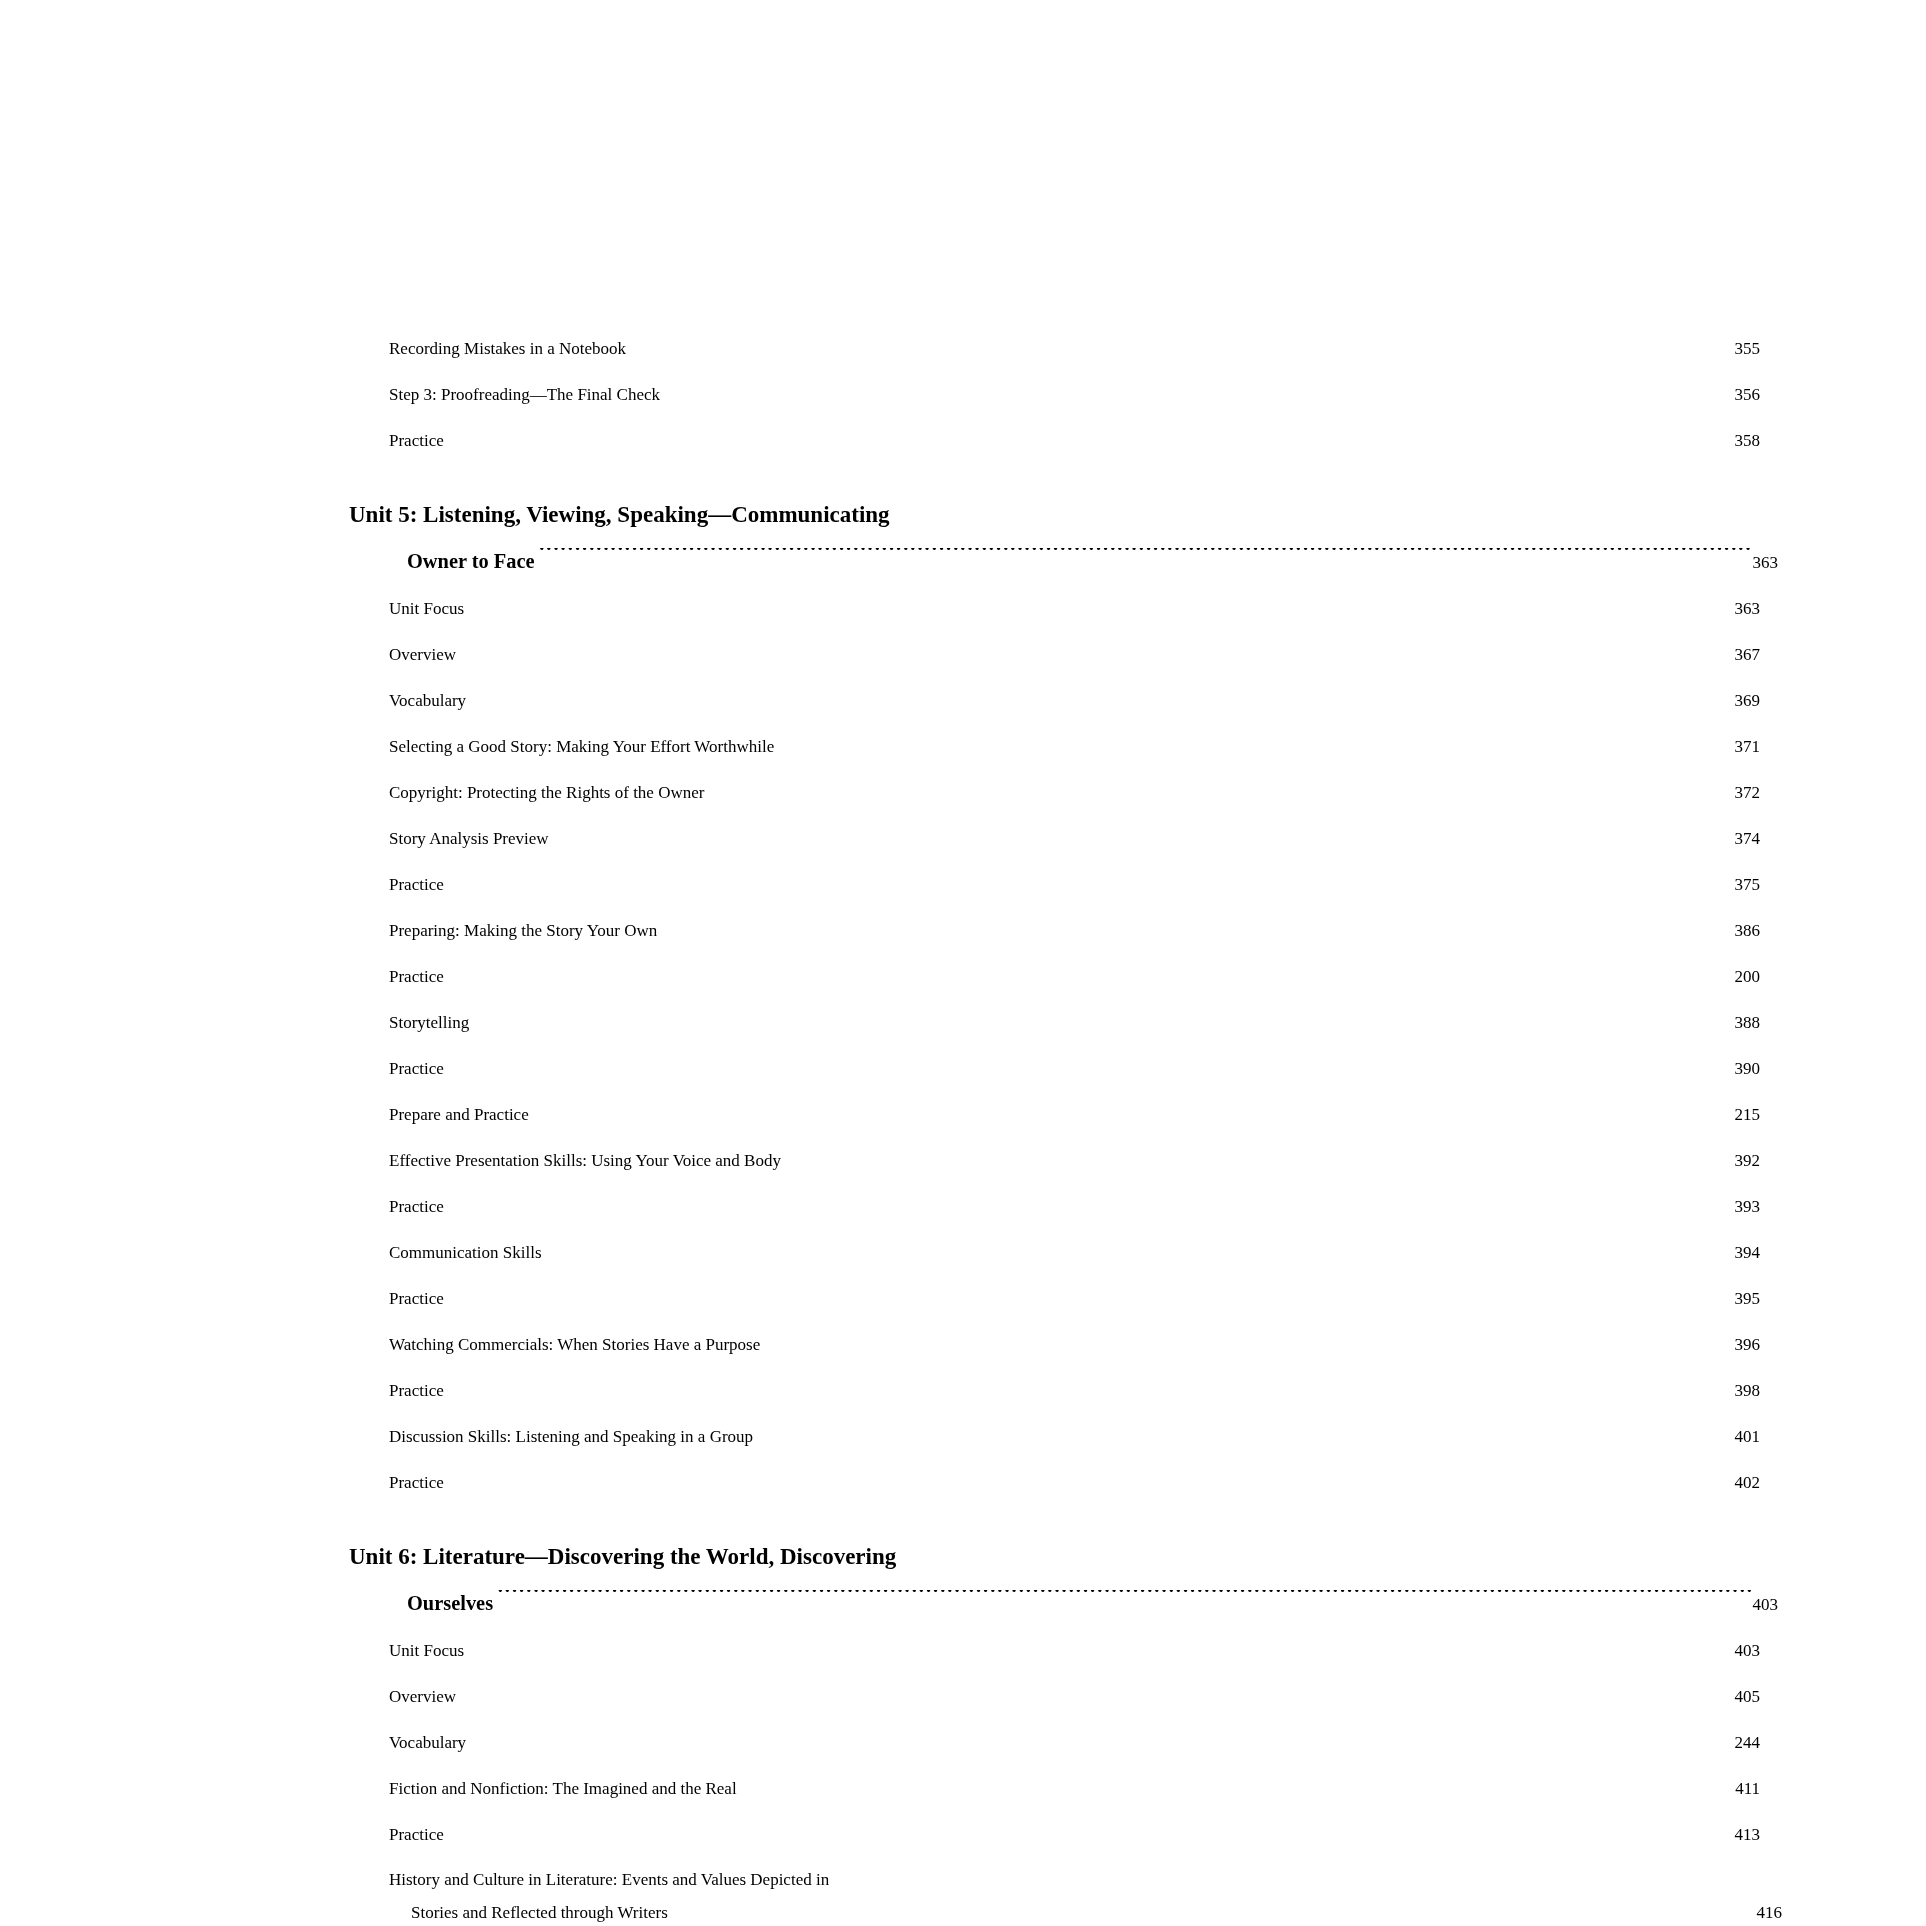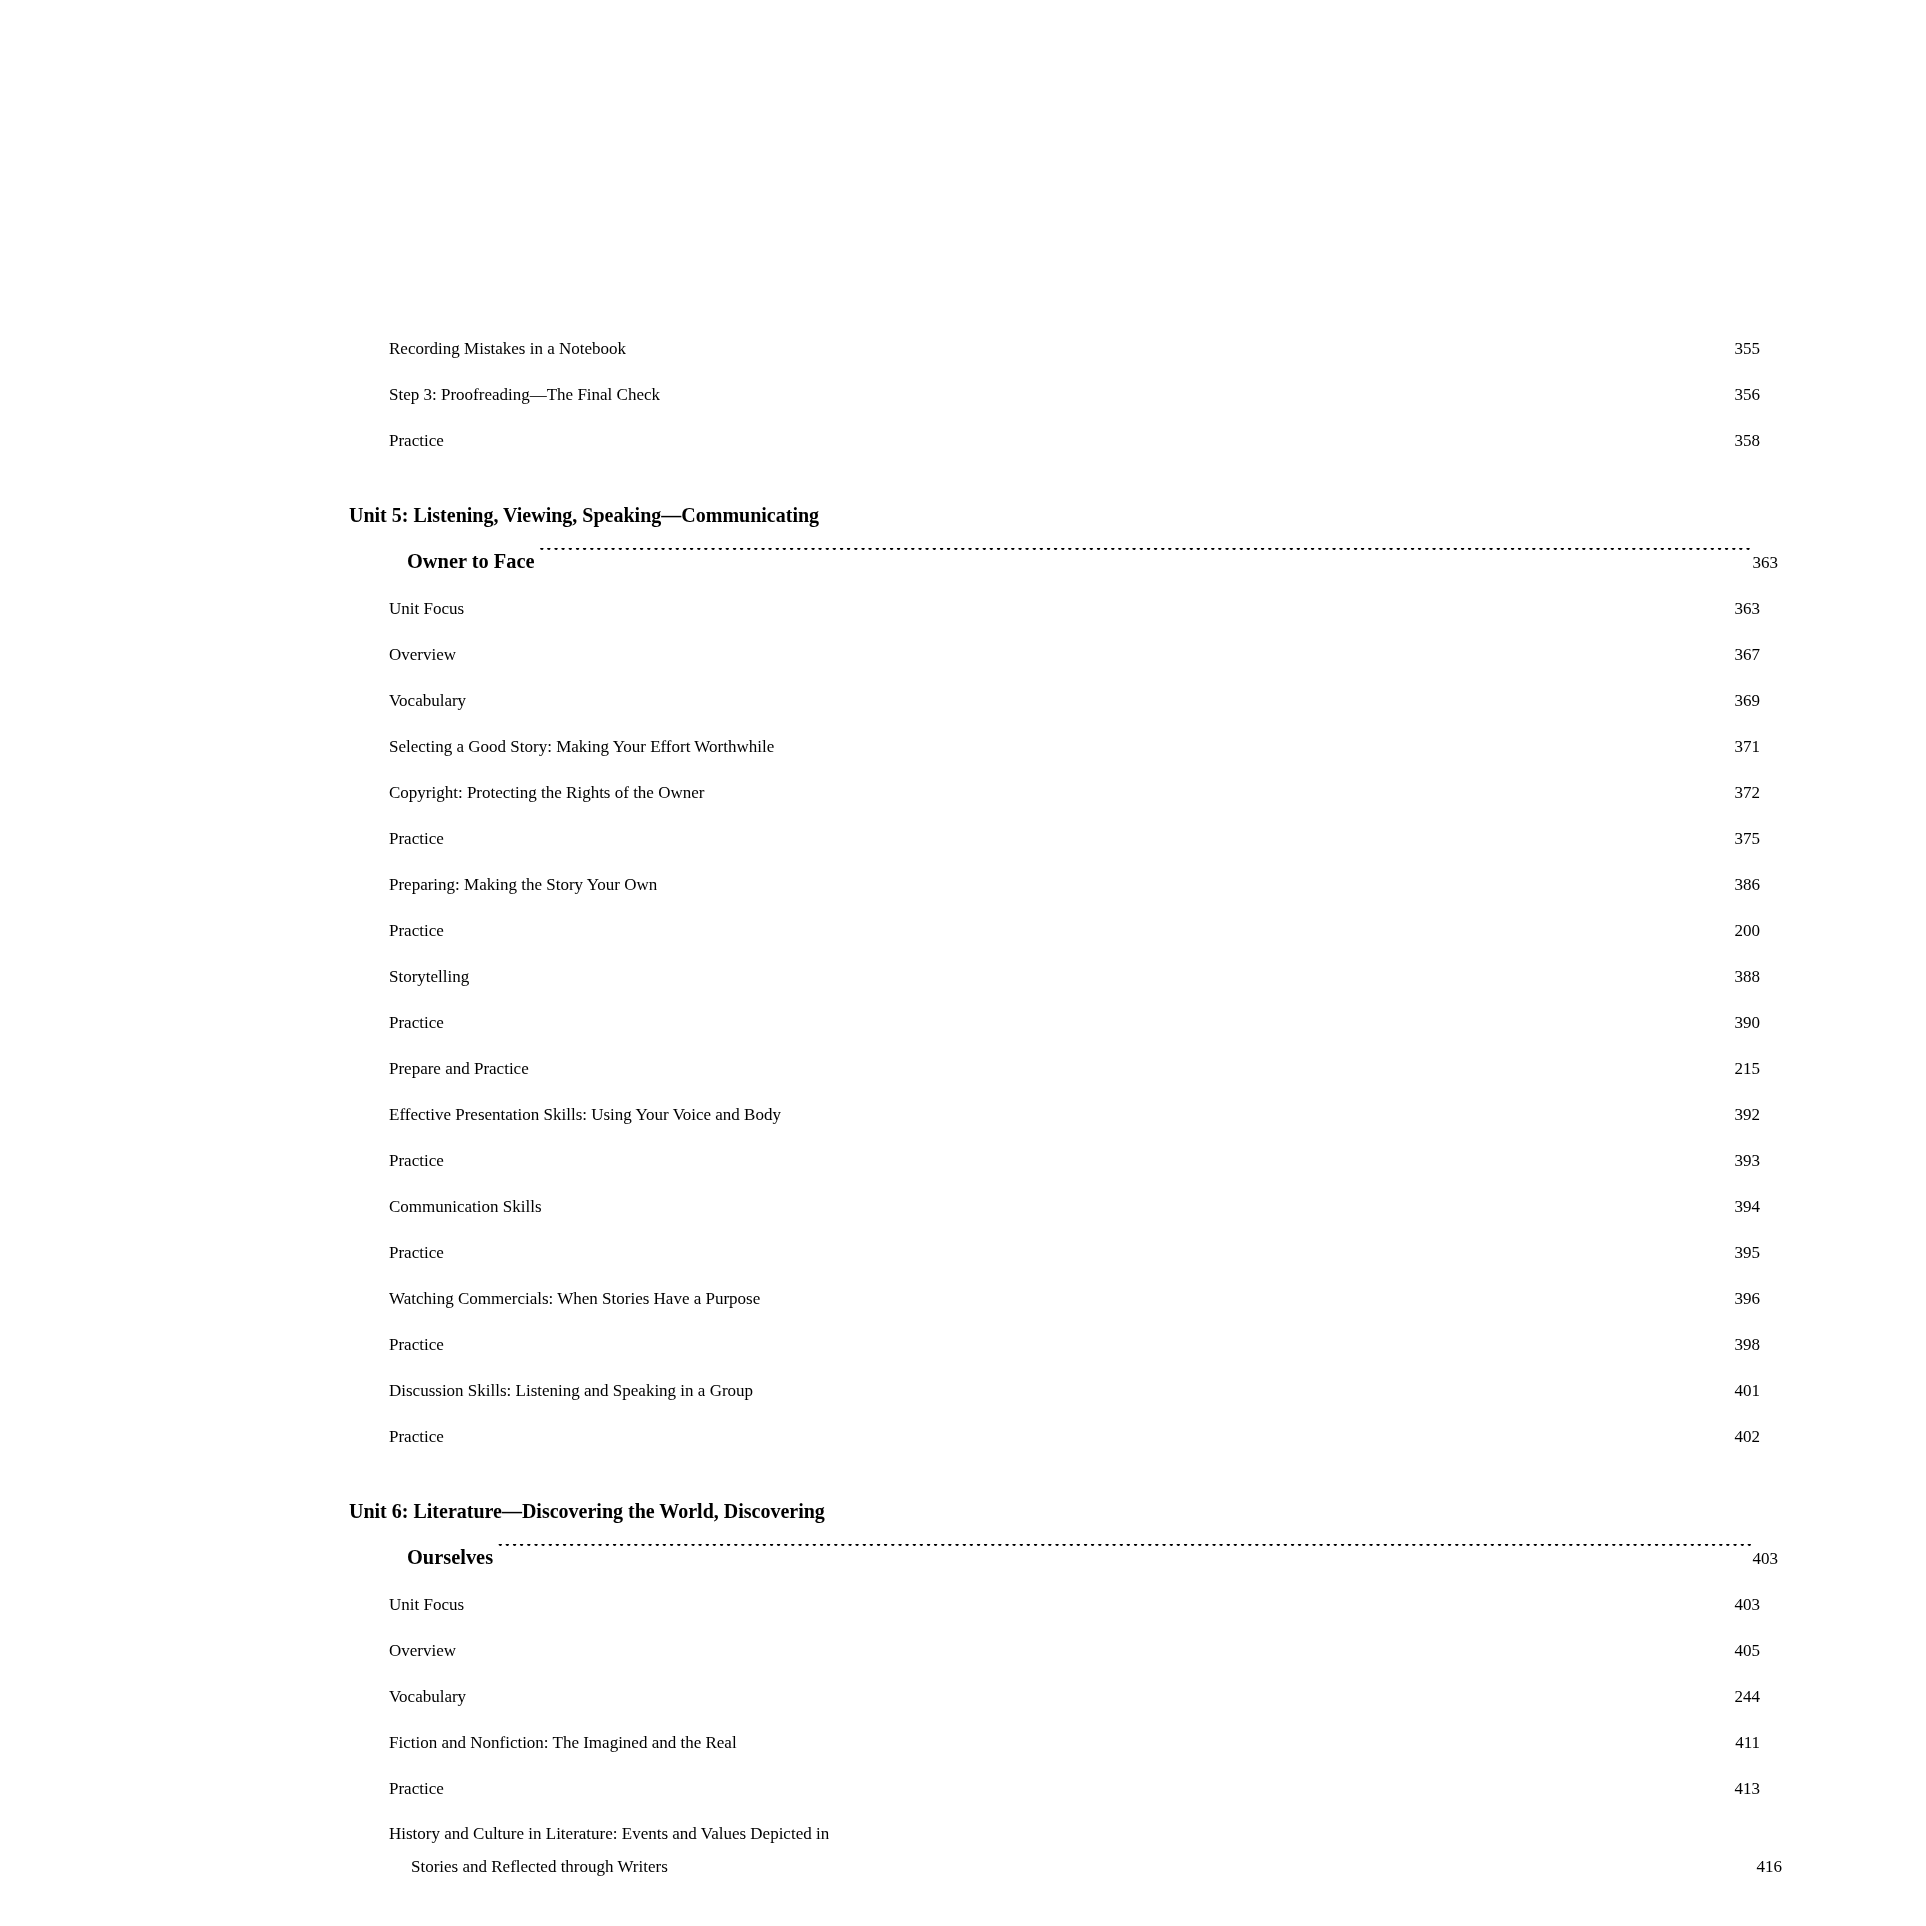--- a/index.html
+++ b/index.html
@@ -89,21 +89,21 @@
 
   
   .entry.nowrap-first {
     display: block;
     padding-left: 40px;
     margin-top: 12px;
   }
 
   
   .unit-head {
-    font-size: 20px;
+    font-size: 23px;
     font-weight: bold;
     padding-left: 0;       
     display: block;
     line-height: 46px;
     white-space: nowrap;
   }
   .unit-cont {
     font-size: 20.4px;
     font-weight: bold;
     padding-left: 58px;   
@@ -164,20 +164,25 @@
         <span class="toc-title">Selecting a Good Story: Making Your Effort Worthwhile</span>
         <span class="toc-leader"></span>
         <span class="toc-page">371</span>
       </div>
       <div class="toc-row entry">
         <span class="toc-title">Copyright: Protecting the Rights of the Owner</span>
         <span class="toc-leader"></span>
         <span class="toc-page">372</span>
       </div>
       <div class="toc-row entry">
+        <span class="toc-title">Story Analysis Preview</span>
+        <span class="toc-leader"></span>
+        <span class="toc-page">374</span>
+      </div>
+      <div class="toc-row entry">
         <span class="toc-title">Practice</span>
         <span class="toc-leader"></span>
         <span class="toc-page">375</span>
       </div>
       <div class="toc-row entry">
         <span class="toc-title">Preparing: Making the Story Your Own</span>
         <span class="toc-leader"></span>
         <span class="toc-page">386</span>
       </div>
       <div class="toc-row entry">

